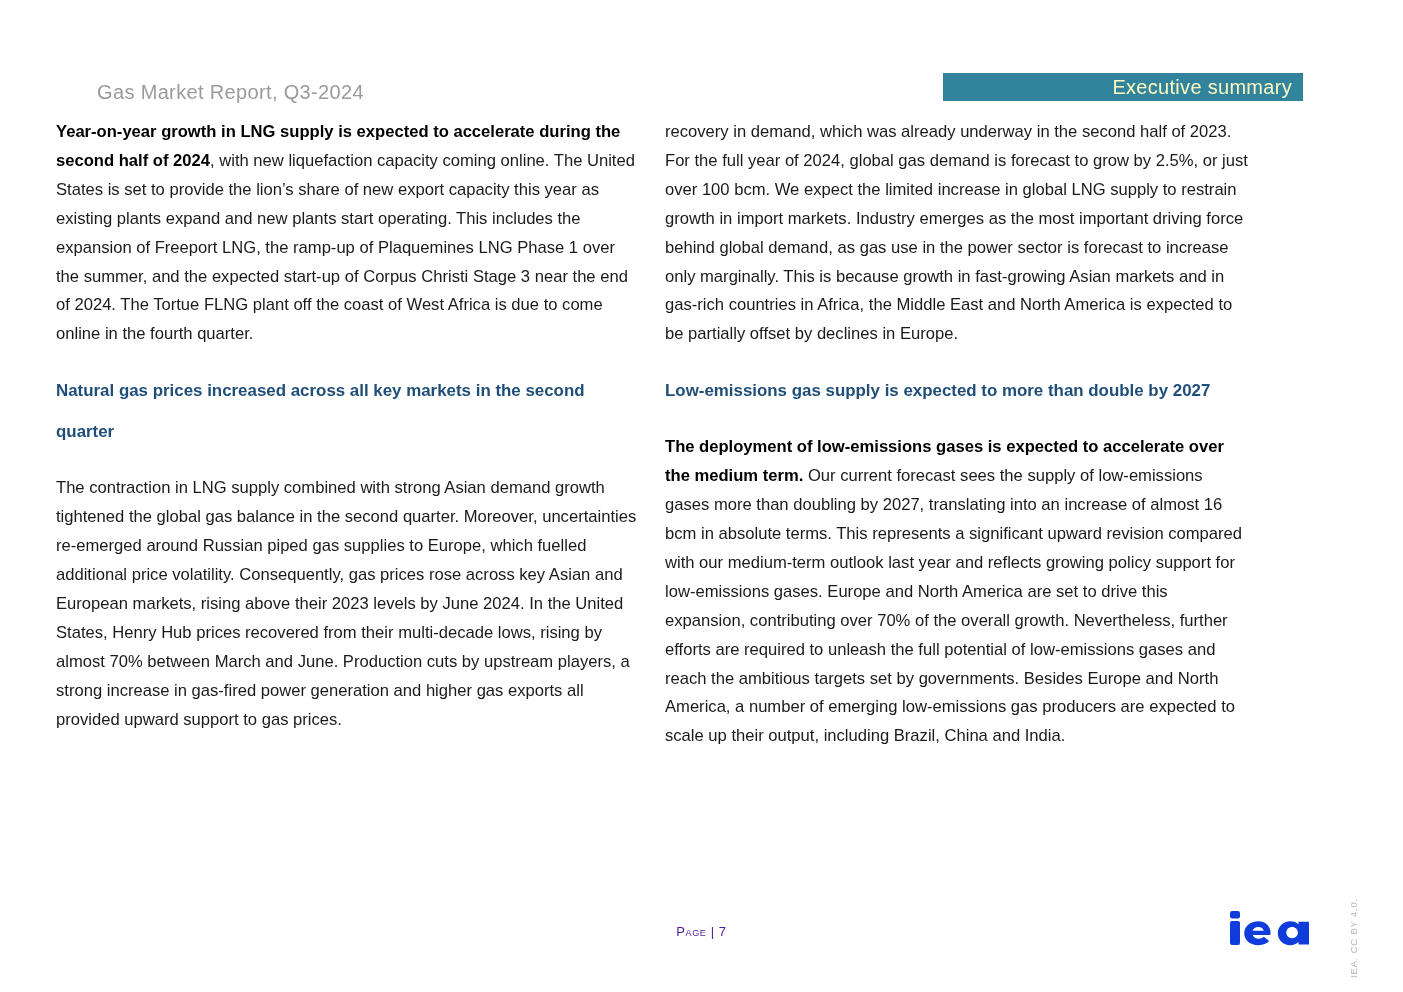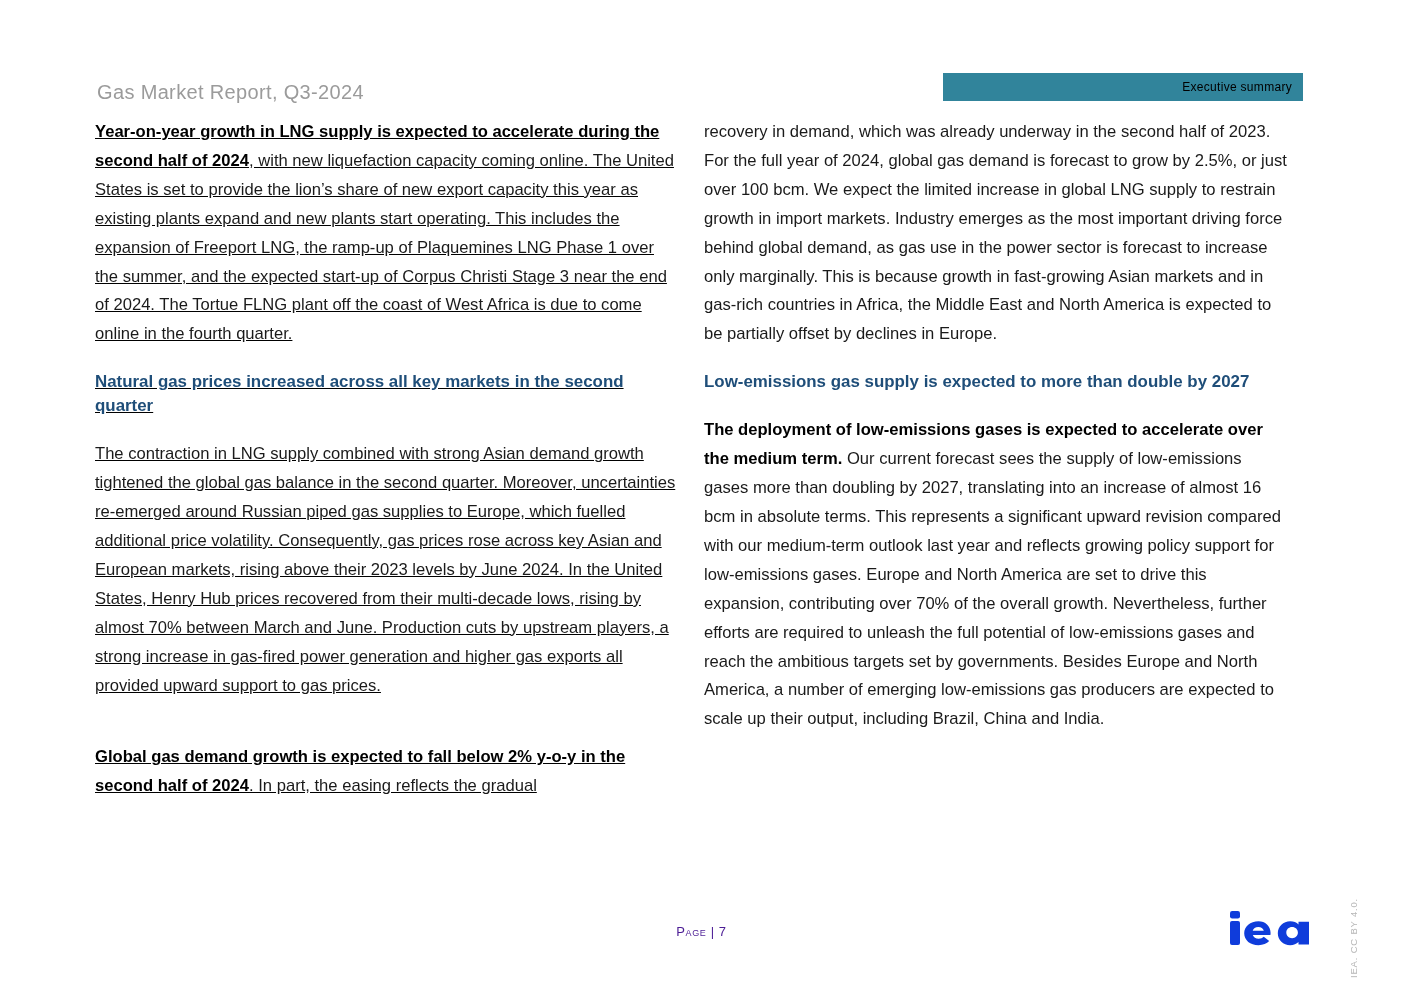--- a/index.html
+++ b/index.html
@@ -33,55 +33,55 @@
     top: 73px;
     width: 360px;
     height: 28px;
     background: #31849b;
   }
   #section-banner-label {
     position: absolute;
     right: 11px;
     top: 50%;
     transform: translateY(-50%);
-    color: #000000;
-    font-size: 12px;
+    color: #fef9c3;
+    font-size: 20px;
     letter-spacing: 0.3px;
     white-space: nowrap;
   }
 
   
   #content-columns {
     position: absolute;
     left: 0;
     top: 118px;
     width: 1403px;
     display: flex;
     align-items: flex-start;
   }
   .column {
     width: 585px;
     box-sizing: border-box;
   }
-  #column-left  { margin-left: 95px; text-decoration: underline; }
+  #column-left  { margin-left: 56px; }
   #column-right { margin-left: 24px; }
 
   p.body-text {
     margin: 0;
     font-size: 16.6px;
     line-height: 28.9px;
     color: #1a1a1a;
     text-align: left;
     hyphens: none;
   }
 
   h2.section-heading {
     margin: 0;
     font-size: 16.9px;
-    line-height: 24px;
+    line-height: 41px;
     font-weight: bold;
     color: #1f4e79;
   }
 
   .lead-bold { font-weight: bold; color: #000000; }
 
   .spacer-para  { height: 22px; }
   .spacer-head  { height: 21px; }
 
   
@@ -141,21 +141,20 @@
 
     <div class="spacer-para"></div>
 
     <p class="body-text">The contraction in LNG supply combined with strong Asian demand growth tightened the global gas balance in the second quarter. Moreover, uncertainties re-emerged around Russian piped gas supplies to Europe, which fuelled additional price volatility. Consequently, gas prices rose across key Asian and European markets, rising above their 2023 levels by June 2024. In the United States, Henry Hub prices recovered from their multi-decade lows, rising by almost 70% between March and June. Production cuts by upstream players, a strong increase in gas-fired power generation and higher gas exports all provided upward support to gas prices.</p>
 
     <div class="spacer-head"></div>
 
 
     <div class="spacer-para"></div>
 
-    <p class="body-text"><span class="lead-bold">Global gas demand growth is expected to fall below 2% y-o-y in the second half of 2024</span><span>. In part, the easing reflects the gradual</span></p>
   </div>
 
   <div class="column" id="column-right">
 
     <p class="body-text">recovery in demand, which was already underway in the second half of 2023. For the full year of 2024, global gas demand is forecast to grow by 2.5%, or just over 100 bcm. We expect the limited increase in global LNG supply to restrain growth in import markets. Industry emerges as the most important driving force behind global demand, as gas use in the power sector is forecast to increase only marginally. This is because growth in fast-growing Asian markets and in gas-rich countries in Africa, the Middle East and North America is expected to be partially offset by declines in Europe.</p>
 
     <div class="spacer-head"></div>
 
     <h2 class="section-heading">Low-emissions gas supply is expected to more than double by 2027</h2>
 

